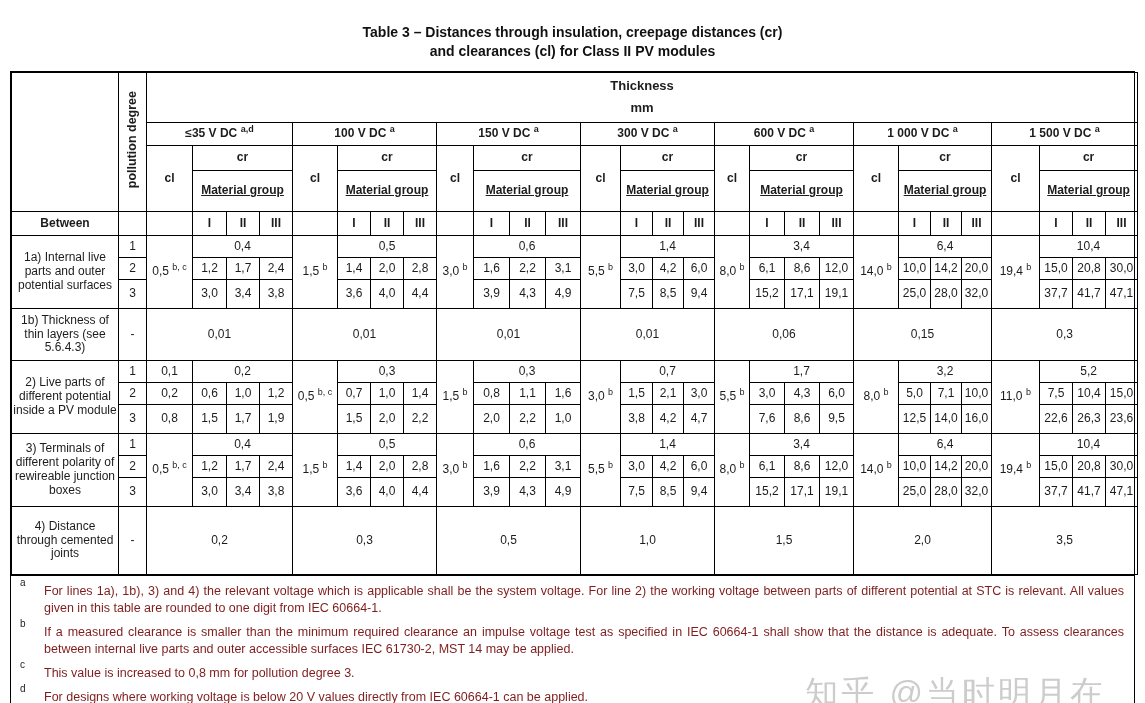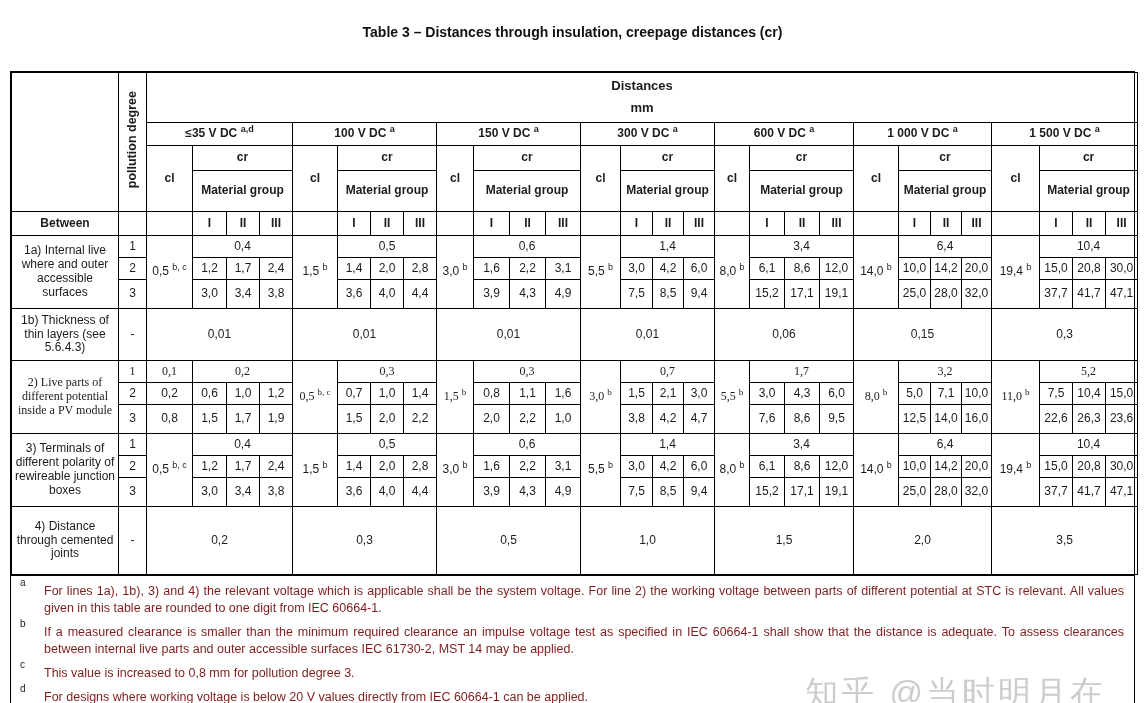--- a/index.html
+++ b/index.html
@@ -16,21 +16,21 @@
     border:1px solid #000; background:#fff;
   }
   table.grid { border-collapse:collapse; table-layout:fixed; width:100%; }
   table.grid td {
     border:1px solid #000; text-align:center; vertical-align:middle;
     padding:0 1px; font-size:12px; line-height:1.15; overflow:hidden;
   }
   td.hdr { font-weight:bold; font-size:12.5px; }
   td.dist-cell div { font-weight:bold; font-size:13px; }
   td.dist-cell div.first { margin-bottom:7px; }
-  td.mg { padding:2px 9px; }
+  td.mg { padding:2px 9px;text-decoration:underline; }
   td.poll-cell { vertical-align:middle; text-align:center; }
   .rot {
     display:inline-block; writing-mode:vertical-rl; transform:rotate(180deg);
     font-weight:bold; font-size:12.5px; white-space:nowrap;
   }
   td.lbl {
     text-align:left; vertical-align:top; padding:3px 3px 3px 5px; font-size:12.5px; line-height:1.25;
   }
   td.deg { font-size:12.5px; }
   td.val { font-size:12px; }
@@ -44,20 +44,21 @@
     color:#cccccc; white-space:nowrap; font-weight:normal; pointer-events:none;
   }
 </style>
 </head>
 <body>
 
 <div class="page">
 
   <div class="title">
     <div>Table 3 – Distances through insulation, creepage distances (cr)</div>
+    <div>and clearances (cl) for Class II PV modules</div>
   </div>
 
   <div class="table-box">
     <table class="grid">
       <colgroup>
           <col style="width: 107px;">
           <col style="width: 28px;">
           <col style="width: 46px;">
           <col style="width: 34px;">
           <col style="width: 33px;">
@@ -85,21 +86,21 @@
           <col style="width: 48px;">
           <col style="width: 33px;">
           <col style="width: 33px;">
           <col style="width: 32px;">
         </colgroup>
       <thead>
           <tr style="height: 50px;">
             <td class="corner" rowspan="4"></td>
             <td class="poll-cell" rowspan="4"><span class="rot">pollution degree</span></td>
             <td class="dist-cell" colspan="28">
-              <div class="first">Distances</div>
+              <div class="first">Thickness</div>
               <div>mm</div>
             </td>
           </tr>
           <tr style="height: 23px;">
             <td class="hdr" colspan="4">≤35 V DC <sup>a,d</sup></td>
             <td class="hdr" colspan="4">100 V DC <sup>a</sup></td>
             <td class="hdr" colspan="4">150 V DC <sup>a</sup></td>
             <td class="hdr" colspan="4">300 V DC <sup>a</sup></td>
             <td class="hdr" colspan="4">600 V DC <sup>a</sup></td>
             <td class="hdr" colspan="4">1 000 V DC <sup>a</sup></td>
@@ -158,21 +159,21 @@
             <td class="hdr">II</td>
             <td class="hdr">III</td>
             <td></td>
             <td class="hdr">I</td>
             <td class="hdr">II</td>
             <td class="hdr">III</td>
           </tr>
         </thead>
       <tbody>
           <tr style="height: 22px;">
-            <td class="lbl" rowspan="3">1a) Internal live where and outer accessible surfaces</td>
+            <td class="lbl" rowspan="3">1a) Internal live parts and outer potential surfaces</td>
             <td class="deg">1</td>
             <td class="val" rowspan="3">0,5 <sup>b, c</sup></td>
             <td class="val" colspan="3">0,4</td>
             <td class="val" rowspan="3">1,5 <sup>b</sup></td>
             <td class="val" colspan="3">0,5</td>
             <td class="val" rowspan="3">3,0 <sup>b</sup></td>
             <td class="val" colspan="3">0,6</td>
             <td class="val" rowspan="3">5,5 <sup>b</sup></td>
             <td class="val" colspan="3">1,4</td>
             <td class="val" rowspan="3">8,0 <sup>b</sup></td>
@@ -234,21 +235,21 @@
             <td class="lbl">1b) Thickness of thin layers (see 5.6.4.3)</td>
             <td class="deg">-</td>
             <td class="val" colspan="4">0,01</td>
             <td class="val" colspan="4">0,01</td>
             <td class="val" colspan="4">0,01</td>
             <td class="val" colspan="4">0,01</td>
             <td class="val" colspan="4">0,06</td>
             <td class="val" colspan="4">0,15</td>
             <td class="val" colspan="4">0,3</td>
           </tr>
-          <tr style="height: 22px; font-family: Liberation Serif, serif;">
+          <tr style="height: 22px;">
             <td class="lbl" rowspan="3">2) Live parts of different potential inside a PV module</td>
             <td class="deg">1</td>
             <td class="val">0,1</td>
             <td class="val" colspan="3">0,2</td>
             <td class="val" rowspan="3">0,5 <sup>b, c</sup></td>
             <td class="val" colspan="3">0,3</td>
             <td class="val" rowspan="3">1,5 <sup>b</sup></td>
             <td class="val" colspan="3">0,3</td>
             <td class="val" rowspan="3">3,0 <sup>b</sup></td>
             <td class="val" colspan="3">0,7</td>

